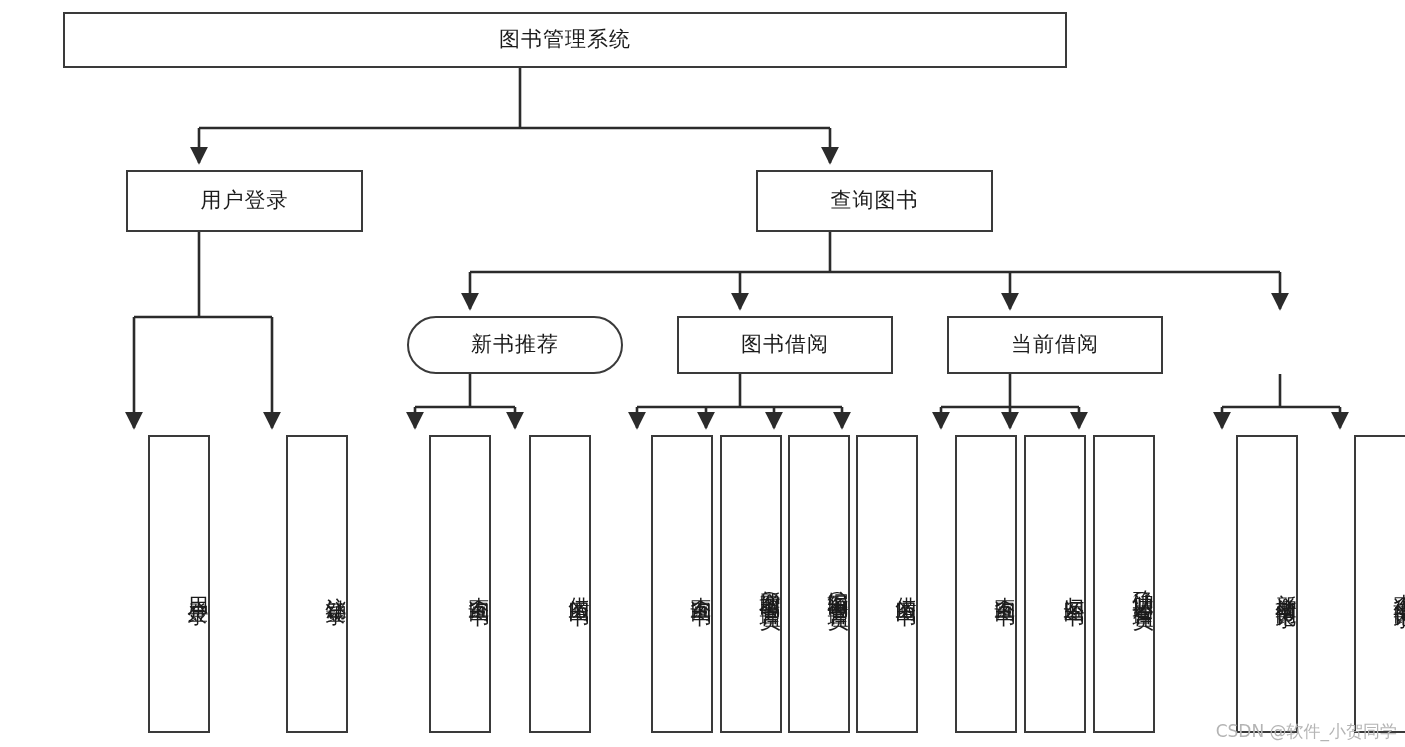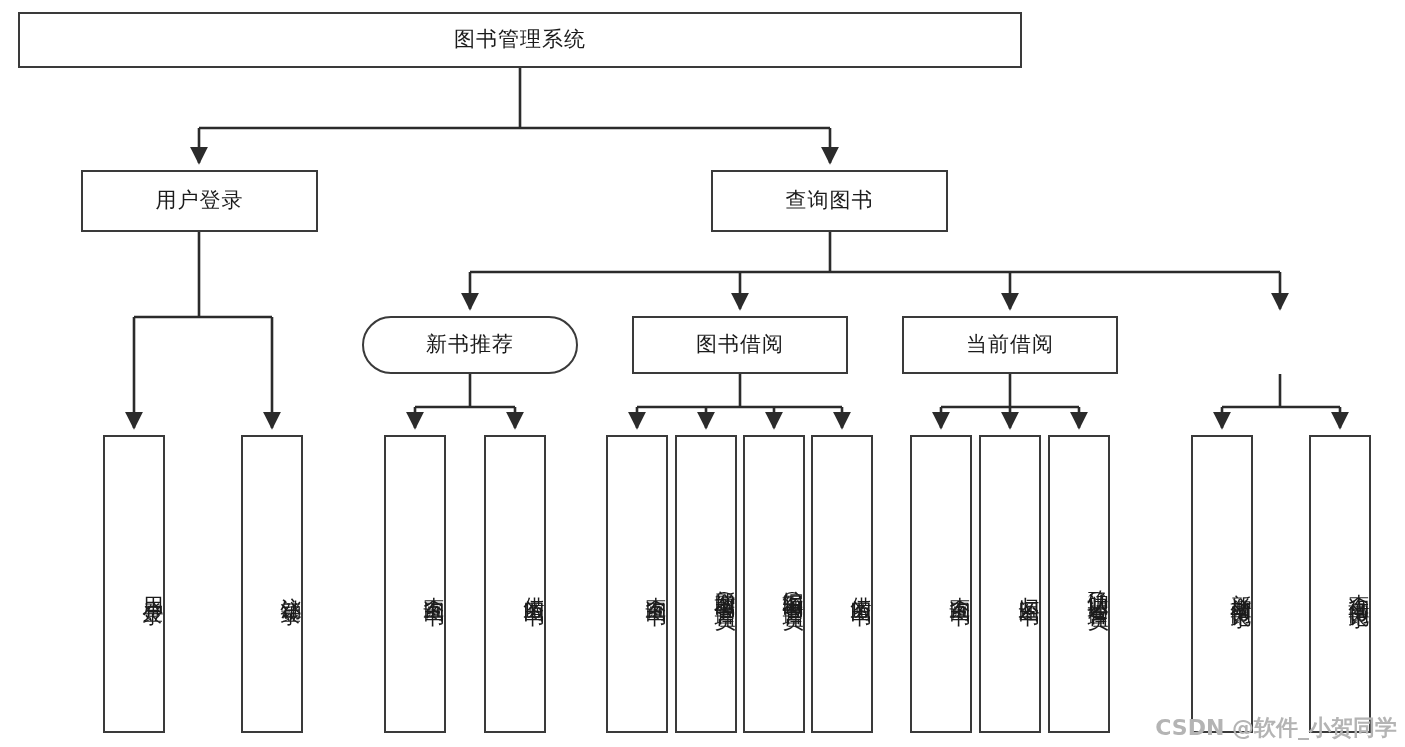--- a/index.html
+++ b/index.html
@@ -27,20 +27,21 @@
   .node {
     position: absolute;
     box-sizing: border-box;
     background: #ffffff;
     border: 2px solid #3a3a3a;
     display: flex;
     align-items: center;
     justify-content: center;
     color: #1b1b1b;
     z-index: 2;
+    margin-left: 45px;
   }
   .node-h {
     font-size: 21px;
     letter-spacing: 1px;
     line-height: 1.1;
     white-space: nowrap;
   }
   .node-v {
     writing-mode: vertical-rl;
     text-orientation: upright;
@@ -54,25 +55,24 @@
   }
   .node-v > span {
     writing-mode: vertical-rl;
     text-orientation: upright;
     display: block;
   }
   .watermark {
     position: absolute;
     right: 8px;
     bottom: 4px;
-    font-size: 22px;
+    font-size: 17px;
     color: #b4b4b4;
     white-space: nowrap;
     z-index: 5;
-    font-weight: bold;
   }
 </style>
 </head>
 <body>
 
 <div id="canvas">
 
   <svg id="edges" viewBox="0 0 1405 747" xmlns="http://www.w3.org/2000/svg">
     <defs>
       <marker id="arrow" viewBox="0 0 10 10" refX="9" refY="5" markerWidth="7" markerHeight="7" orient="auto-start-reverse">

